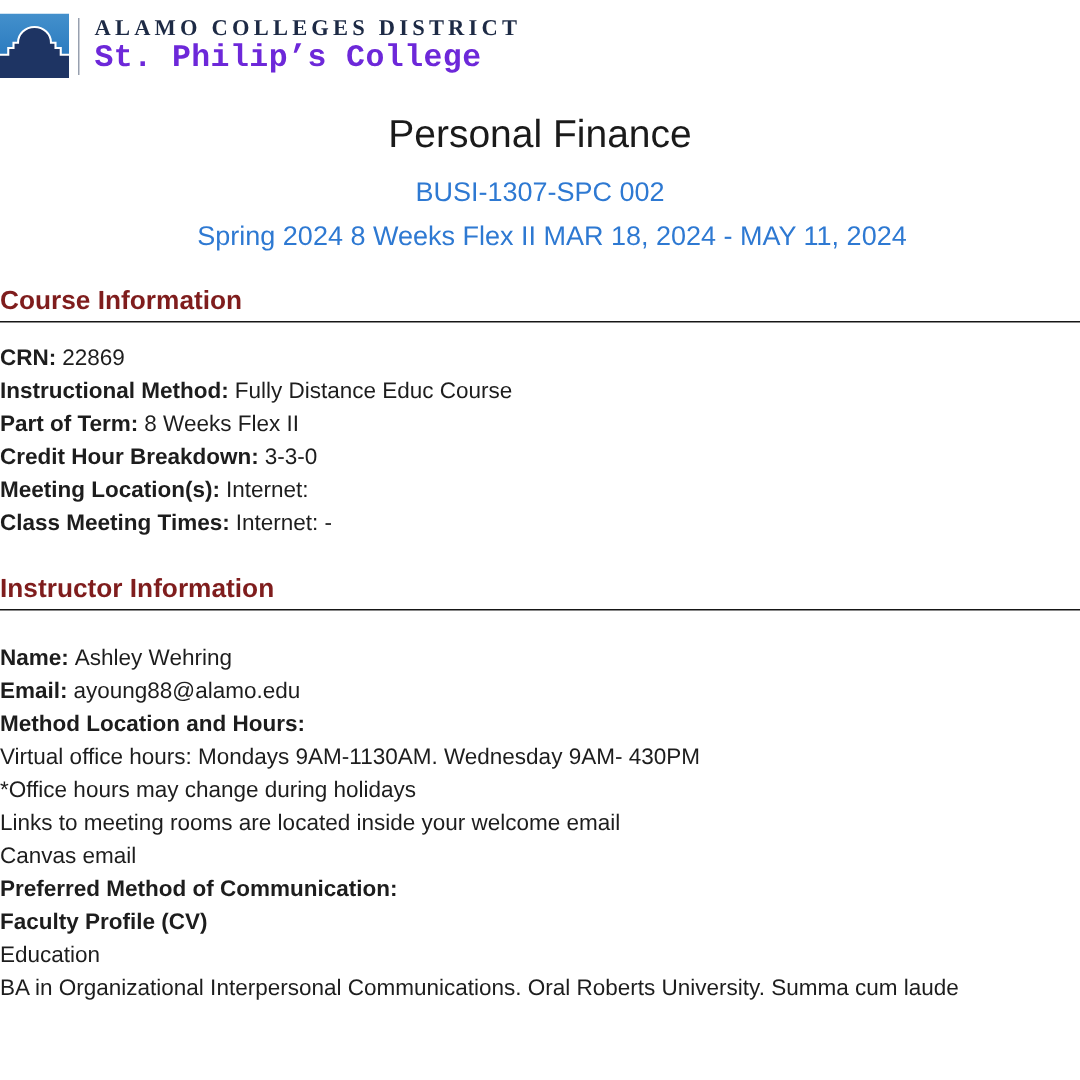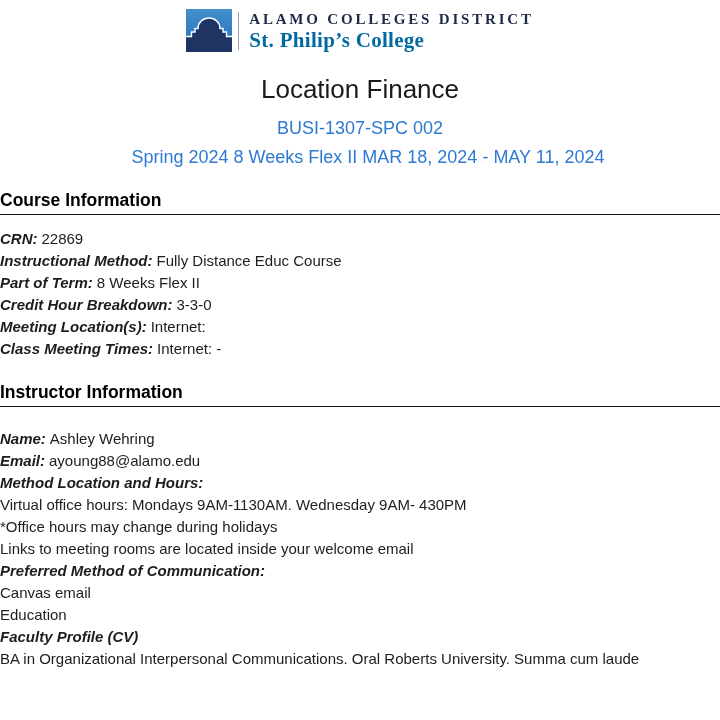--- a/index.html
+++ b/index.html
@@ -6,52 +6,52 @@
   html, body { margin: 0; padding: 0; }
   body {
     width: 720px; height: 720px; overflow: hidden;
     background: #ffffff;
     font-family: "Liberation Sans", sans-serif;
     font-size: 15px; line-height: 22px; color: #1d1d1d;
   }
   .page { width: 720px; height: 720px; }
 
   
-  .logo-row { display: flex; justify-content: center; align-items: center; padding-top: 9px; }
+  .logo-row { display: flex; justify-content: flex-start; align-items: center; padding-top: 9px; }
   .logo-icon { width: 46px; height: 43px; display: block; }
   .logo-divider { width: 1px; height: 38px; background: #97a0af; margin: 0 10px 0 6px; }
   .logo-text { display: flex; flex-direction: column; justify-content: center; }
   .logo-district {
     font-family: "Liberation Serif", serif; font-weight: 700;
     font-size: 15px; letter-spacing: 2.8px; line-height: 18px; color: #1d2a45;
   }
   .logo-college {
-    font-family: Liberation Serif, serif; font-weight: 700;
-    font-size: 21px; line-height: 24px; letter-spacing: 0.3px; color: #0369a1;
+    font-family: Liberation Mono, monospace; font-weight: 700;
+    font-size: 21px; line-height: 24px; letter-spacing: 0.3px; color: #6d28d9;
   }
 
   
   .course-title {
     text-align: center; font-size: 26px; font-weight: 400;
     color: #1a1a1a; margin: 21px 0 0; line-height: 32px;
   }
   .blue-line { text-align: center; color: #2e79d2; font-size: 18px; line-height: 22px; }
   .course-code { margin-top: 12px; }
   .course-term { margin-top: 7px; margin-left: 16px; }
 
   
   .section-heading {
-    font-size: 17.5px; font-weight: 700; color: #000000;
+    font-size: 17.5px; font-weight: 700; color: #7f1d1d;
     margin: 22px 0 0; line-height: 21px;
   }
   .section-rule { border: none; border-top: 1.4px solid #161616; margin: 3px 0 0; }
   .fields { padding-top: 13px; }
   .instructor-section .fields { padding-top: 21px; }
   .fields p { margin: 0; }
-  .label { font-weight: 700; margin-right: 4px; font-style: italic; }
+  .label { font-weight: 700; margin-right: 4px; }
   .gap { margin-top: 15px; }
 </style>
 </head>
 <body>
 
 <div class="page">
 
   <header class="logo-row">
     <svg class="logo-icon" viewBox="0 0 46 43" xmlns="http://www.w3.org/2000/svg" aria-hidden="true">
       <defs>
@@ -65,21 +65,21 @@
                A 11 10.5 0 0 1 34 19.5
                L 37 19.5 L 37 23 L 40.5 23 L 40.5 27.5 L 47 27.5 L 47 45 L -1 45 Z" fill="#1e3463" stroke="#ffffff" stroke-width="1.4"></path>
     </svg>
     <div class="logo-divider"></div>
     <div class="logo-text">
       <div class="logo-district">ALAMO COLLEGES DISTRICT</div>
       <div class="logo-college">St. Philip’s College</div>
     </div>
   </header>
 
-  <h1 class="course-title">Location Finance</h1>
+  <h1 class="course-title">Personal Finance</h1>
   <div class="blue-line course-code">BUSI-1307-SPC 002</div>
   <div class="blue-line course-term">Spring 2024 8 Weeks Flex II MAR 18, 2024 - MAY 11, 2024</div>
 
   <section class="course-section">
     <h2 class="section-heading">Course Information</h2>
     <hr class="section-rule">
     <div class="fields">
       <p>
         <span class="label">CRN:</span><span>22869</span>
       </p>
@@ -110,25 +110,25 @@
       </p>
       <p>
         <span class="label">Email:</span><span>ayoung88@alamo.edu</span>
       </p>
       <p>
         <span class="label">Method Location and Hours:</span><span></span>
       </p>
       <p>Virtual office hours: Mondays 9AM-1130AM. Wednesday 9AM- 430PM</p>
       <p class="gap">*Office hours may change during holidays</p>
       <p class="gap">Links to meeting rooms are located inside your welcome email</p>
+      <p>Canvas email</p>
       <p>
         <span class="label">Preferred Method of Communication:</span>
       </p>
-      <p>Canvas email</p>
-      <p>Education</p>
       <p>
         <span class="label">Faculty Profile (CV)</span>
       </p>
+      <p>Education</p>
       <p class="gap">BA in Organizational Interpersonal Communications. Oral Roberts University. Summa cum laude</p>
     </div>
   </section>
 
 </div>
 
 </body></html>

